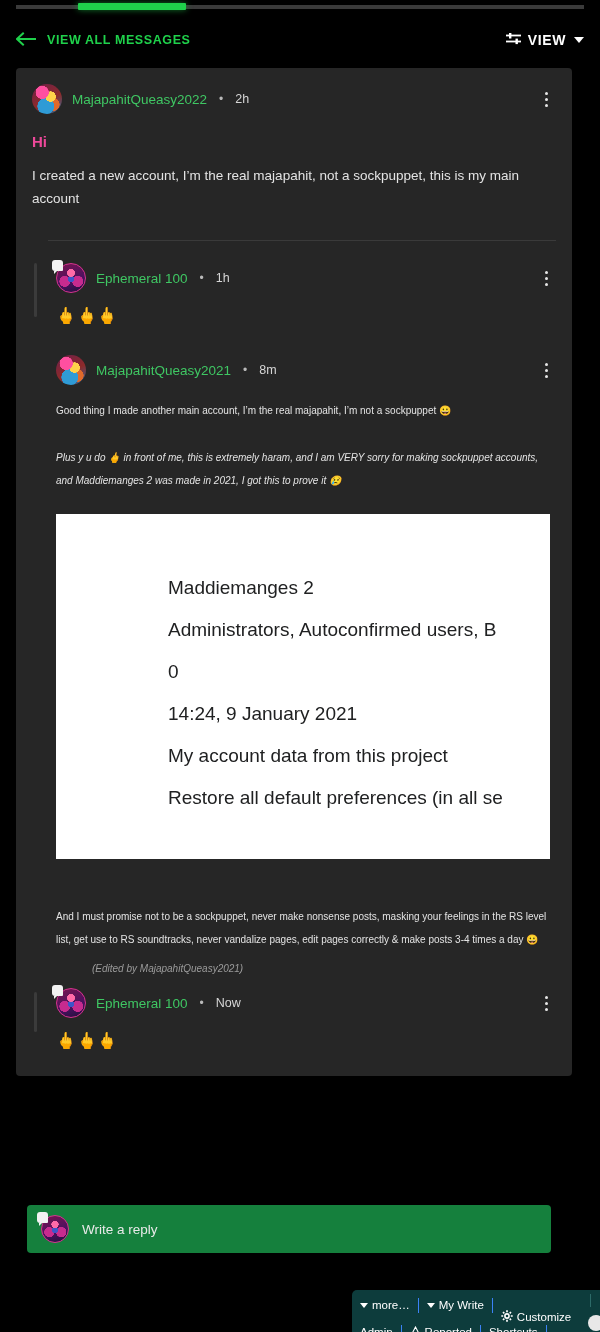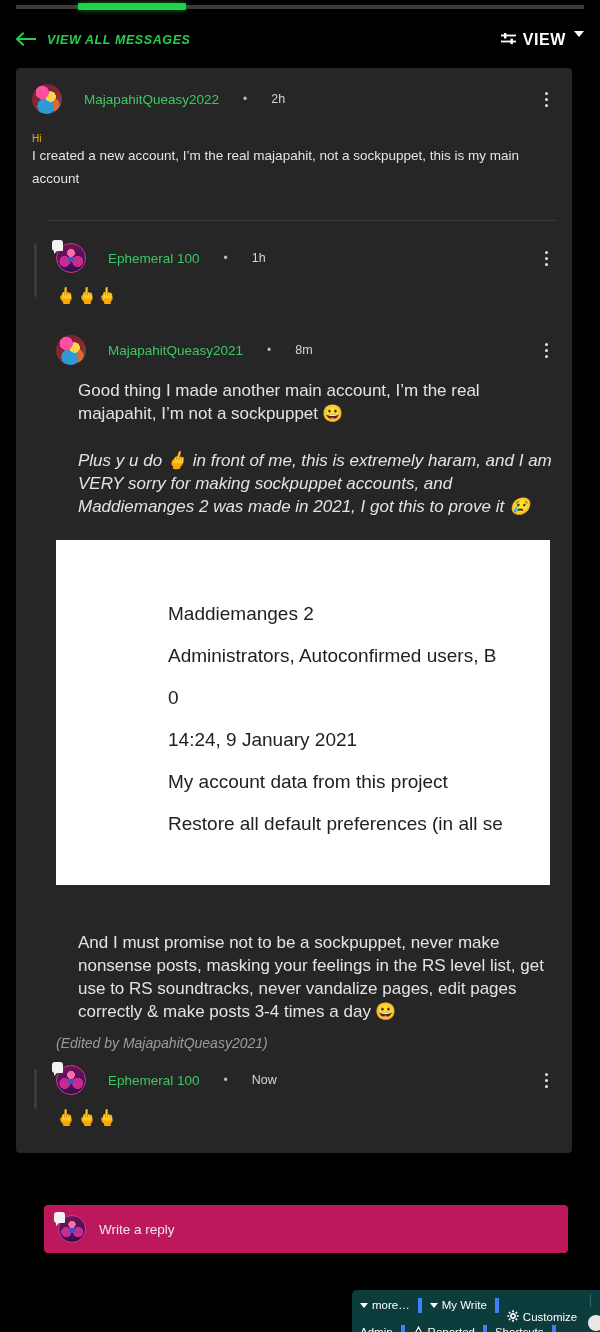--- a/index.html
+++ b/index.html
@@ -39,27 +39,26 @@
     display: flex; align-items: center;
     justify-content: space-between;
     padding: 0 16px;
   }
   .back-link {
     display: flex; align-items: center; gap: 9px;
     color: #1fd14b;
     font-size: 12.5px; font-weight: bold;
     letter-spacing: .6px;
     cursor: pointer;
-    font-style: italic;
   }
   .back-arrow { display:block; }
   .view-btn {
-    display: flex; align-items: flex-start; gap: 7px;
+    display: flex; align-items: center; gap: 7px;
     color: #ffffff;
-    font-size: 16px; font-weight: bold;
+    font-size: 14px; font-weight: bold;
     letter-spacing: .6px;
     cursor: pointer;
   }
   .caret {
     width: 0; height: 0;
     border-left: 5px solid transparent;
     border-right: 5px solid transparent;
     border-top: 6px solid #ffffff;
     margin-left: 1px;
   }
@@ -69,21 +68,21 @@
     position: absolute;
     left: 16px; top: 68px;
     width: 556px;
     background: #262626;
     border-radius: 4px;
     padding: 16px 16px 0 16px;
   }
 
   .post-head {
     display: flex; align-items: center;
-    gap: 22px;
+    gap: 10px;
     position: relative;
   }
   .avatar {
     position: relative;
     width: 30px; height: 30px;
     border-radius: 50%;
     flex: 0 0 30px;
     overflow: visible;
   }
   .avatar .disc {
@@ -139,28 +138,29 @@
     display: flex; flex-direction: column;
     align-items: center; justify-content: center;
     gap: 3px;
   }
   .kebab i {
     width: 3px; height: 3px; border-radius: 50%;
     background: #e6e6e6; display: block;
   }
 
   .post-title {
-    color: #eab308;
-    font-size: 10px; font-weight: normal;
+    color: #ec4899;
+    font-size: 15px; font-weight: bold;
     margin: 19px 0 0 0;
   }
   .post-body {
     color: #e3e3e3;
     font-size: 13.5px;
     line-height: 23px;
+    margin-top: 14px;
     max-width: 500px;
   }
 
   .divider {
     height: 1px;
     background: #3a3a3a;
     margin: 30px 0 0 16px;
   }
 
   
@@ -176,32 +176,32 @@
     border-radius: 2px;
   }
   .reply-emoji {
     font-size: 16px;
     letter-spacing: 1px;
     margin-top: 13px;
     color: #f0b429;
   }
   .reply-body {
     color: #e3e3e3;
-    font-size: 17px;
+    font-size: 10px;
     line-height: 23px;
     margin-top: 14px;
     max-width: 500px;
-    margin-left: 22px;
   }
   .reply-body p + p { margin-top: 24px; font-style: italic; }
   .edited-note {
     color: #9b9b9b;
-    font-size: 14px;
+    font-size: 10px;
     font-style: italic;
     margin-top: 12px;
+    margin-left: 36px;
   }
 
   
   .embed-shot {
     margin-top: 22px;
     width: 494px; height: 345px;
     background: #ffffff;
     overflow: hidden;
     position: relative;
   }
@@ -231,23 +231,23 @@
     white-space: nowrap;
   }
   .shot-table td.k { width: 196px; padding-right: 10px; }
   .shot-table td.v { padding-left: 44px; }
   .lk-red { color: #b32424; }
   .lk-pink { color: #c0308f; }
 
   
   .composer {
     position: absolute;
-    left: 44px; top: 1205px;
+    left: 27px; top: 1205px;
     width: 524px; height: 48px;
-    background: #be185d;
+    background: #15803d;
     border-radius: 4px;
     display: flex; align-items: center;
     gap: 13px;
     padding: 0 14px;
     cursor: text;
   }
   .composer .ph {
     color: #e9e9e9;
     font-size: 13.5px;
   }
@@ -264,21 +264,21 @@
   }
   .admin-row {
     display: flex; align-items: center;
     height: 20px;
     color: #ffffff;
     font-size: 11.5px;
   }
   .admin-row .cell {
     padding: 0 8px;
     display: flex; align-items: center; gap: 4px;
-    border-right: 4px solid #3b82f6;
+    border-right: 1px solid #3b82f6;
     height: 15px;
     cursor: pointer;
     white-space: nowrap;
   }
   .admin-row .cell:last-child { border-right: none; margin-top: 24px; }
   .mini-caret {
     width: 0; height: 0;
     border-left: 4px solid transparent;
     border-right: 4px solid transparent;
     border-top: 5px solid #ffffff;

